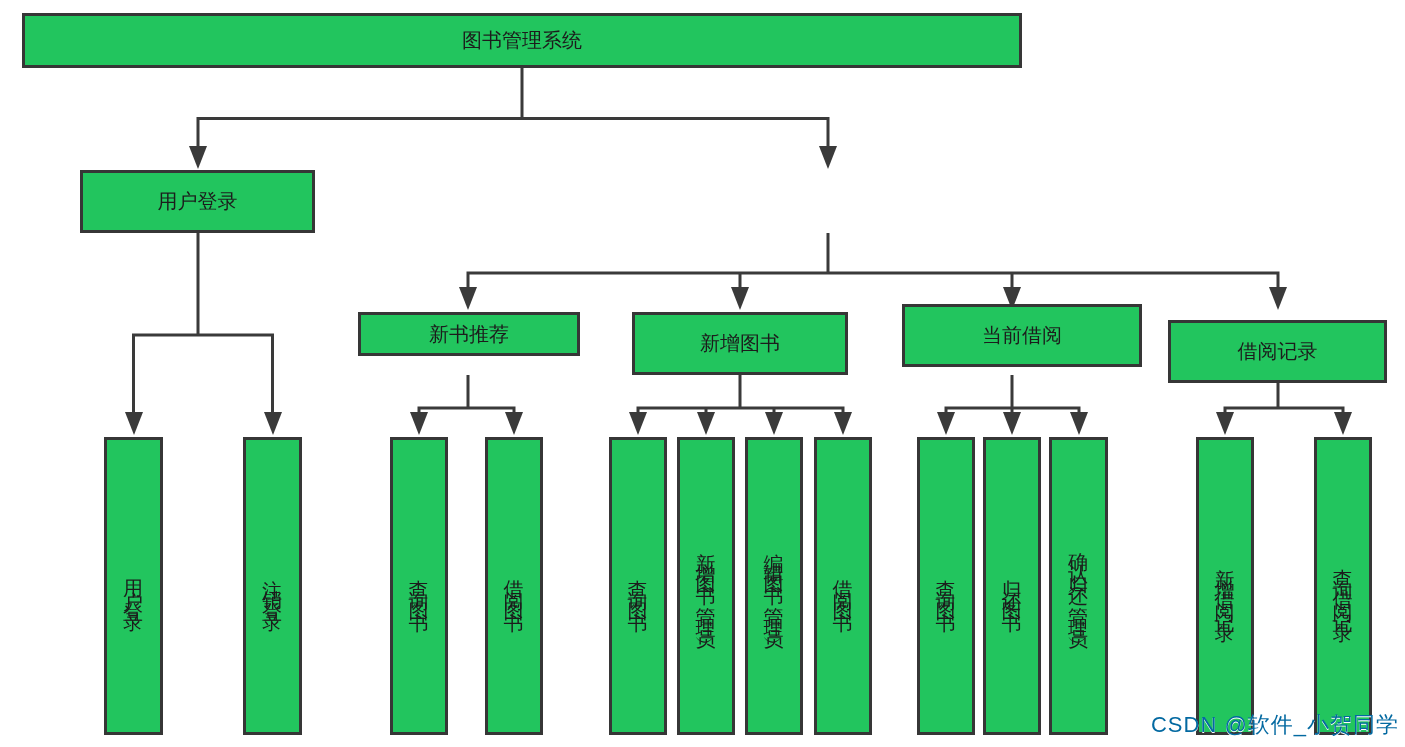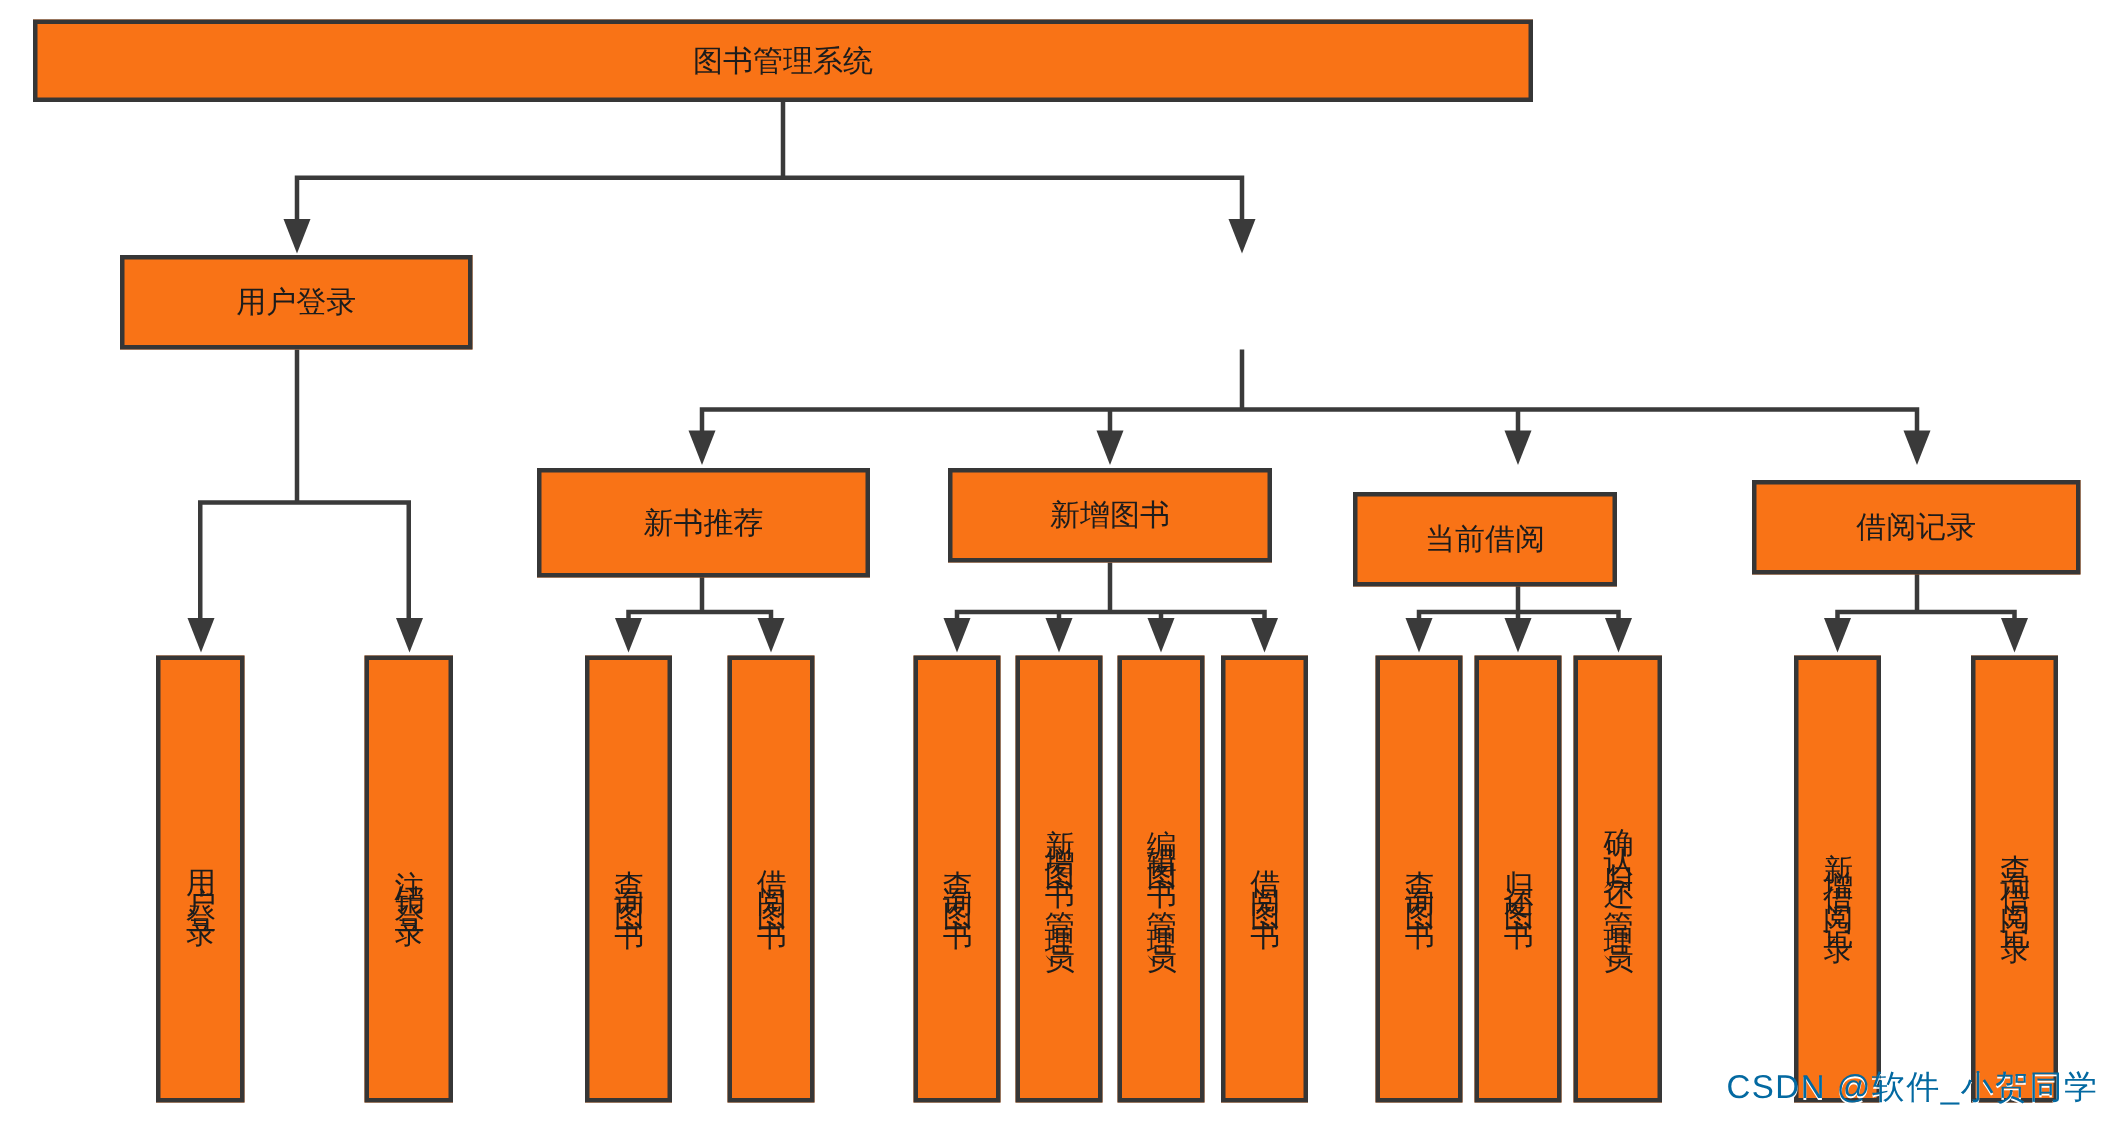--- a/index.html
+++ b/index.html
@@ -14,21 +14,21 @@
     overflow: hidden;
   }
   svg.connectors {
     position: absolute; left: 0; top: 0;
     width: 1405px; height: 747px;
     z-index: 1;
   }
   .box {
     position: absolute;
     box-sizing: border-box;
-    background: #f97316;
+    background: #22c55e;
     border: 3px solid #363636;
     display: flex;
     align-items: center;
     justify-content: center;
     color: #1c1c1c;
     font-size: 20px;
     z-index: 2;
     white-space: nowrap;
   }
   .vbox span {
@@ -90,27 +90,27 @@
   </svg>
 
   <div class="box" style="left:22px; top:13px; width:1000px; height:55px;">
     <span>图书管理系统</span>
   </div>
 
   <div class="box" style="left:80px; top:170px; width:235px; height:63px;">
     <span>用户登录</span>
   </div>
 
-  <div class="box" style="left:358px; top:312px; width:222px; height:73px;">
+  <div class="box" style="left:358px; top:312px; width:222px; height:44px;">
     <span>新书推荐</span>
   </div>
   <div class="box" style="left:632px; top:312px; width:216px; height:63px;">
     <span>新增图书</span>
   </div>
-  <div class="box" style="left:902px; top:328px; width:176px; height:63px;">
+  <div class="box" style="left:902px; top:304px; width:240px; height:63px;">
     <span>当前借阅</span>
   </div>
   <div class="box" style="left:1168px; top:320px; width:219px; height:63px;justify-content:center;">
     <span>借阅记录</span>
   </div>
 
   <div class="box vbox" style="left:104px; top:437px; width:59px; height:298px;">
     <span>用户登录</span>
   </div>
   <div class="box vbox" style="left:243px; top:437px; width:59px; height:298px;">

